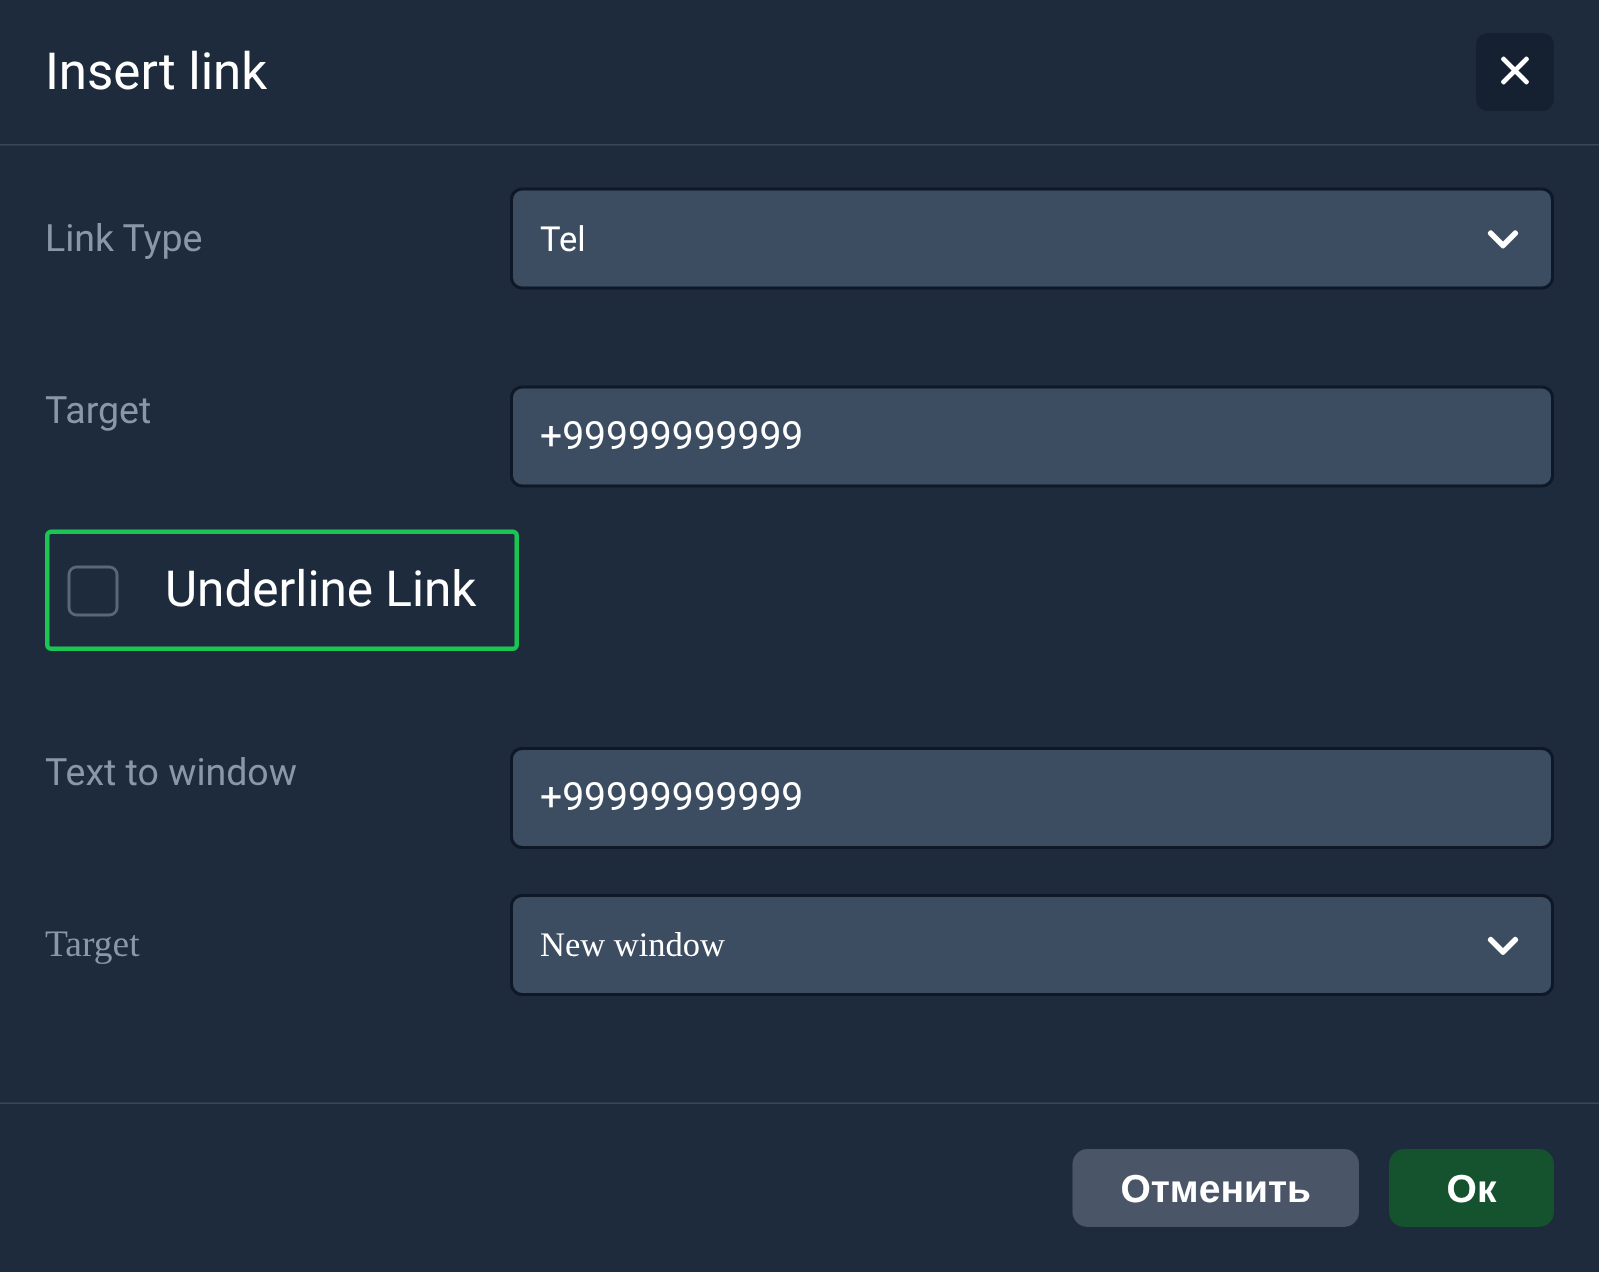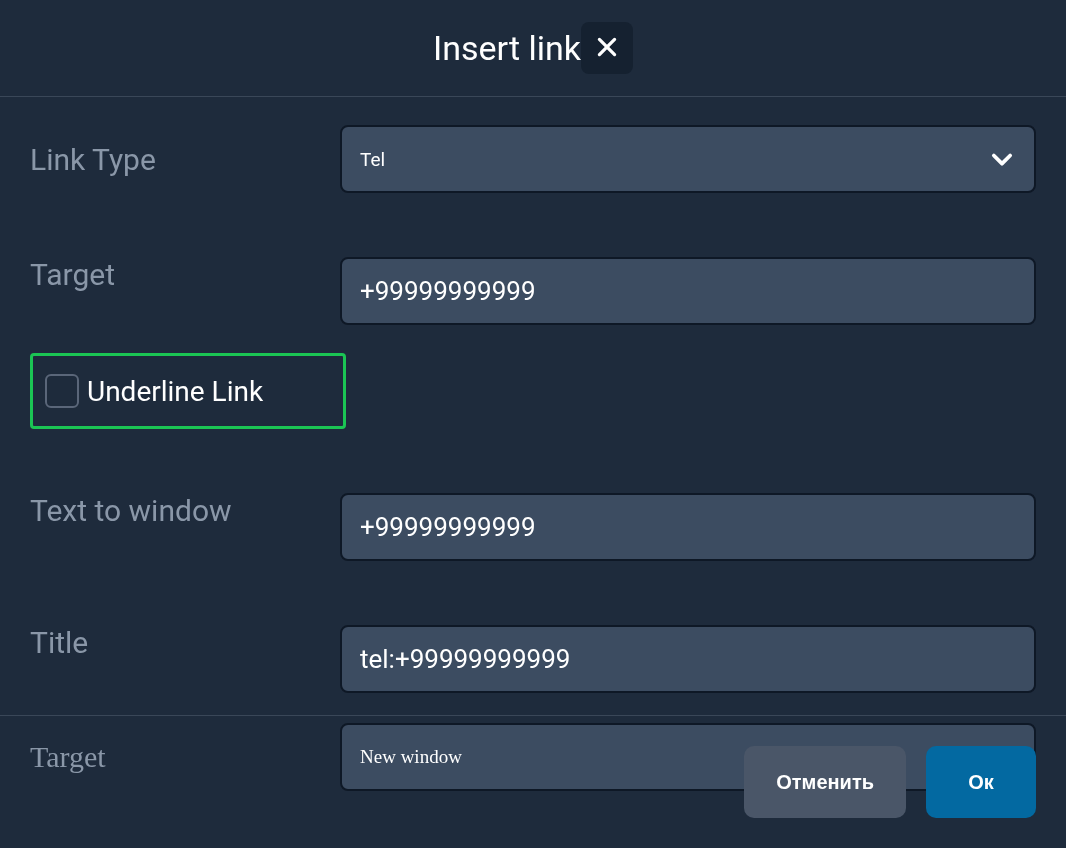--- a/index.html
+++ b/index.html
@@ -8,21 +8,21 @@
       height: 848px;
       background: #1e2b3c;
       font-family: -apple-system, BlinkMacSystemFont, "Segoe UI", Roboto, Helvetica, Arial, sans-serif;
       color: #e8eef5;
       overflow: hidden;
     }
 
     .modal-header {
       display: flex;
       align-items: center;
-      justify-content: center;
+      justify-content: space-between;
       padding: 22px 30px 22px 30px;
       border-bottom: 1px solid #3a4758;
     }
     .modal-title {
       font-size: 34px;
       font-weight: 400;
       color: #ffffff;
     }
     .close-btn {
       width: 52px;
@@ -41,21 +41,21 @@
 
     .form-row {
       display: flex;
       align-items: center;
       margin-bottom: 30px;
     }
     .form-label-col { width: 310px; flex: 0 0 310px; }
     .form-input-col { flex: 1; }
 
     .form-label {
-      font-size: 30px;
+      font-size: 25px;
       color: #8a97a8;
       font-weight: 400;
     }
 
     .select-wrap, .text-input {
       width: 100%;
       height: 68px;
       background: #3c4c61;
       border: 2px solid #0e1826;
       border-radius: 8px;
@@ -65,21 +65,21 @@
       display: flex;
       align-items: center;
       outline: none;
     }
 
     .select-wrap {
       position: relative;
       cursor: pointer;
       justify-content: space-between;
     }
-    .select-text { color: #ffffff; font-size: 19px; }
+    .select-text { color: #ffffff; font-size: 23px; }
     .chev { display: flex; align-items: center; }
     .chev svg { stroke: #ffffff; }
 
     .text-input { font-family: inherit; margin-top: 34px; }
     .text-input::placeholder { color: #b0b9c5; }
 
     .checkbox-row {
       border: 3px solid #1bc554;
       border-radius: 4px;
       padding: 18px 12px;
@@ -92,51 +92,51 @@
     .checkbox {
       width: 34px;
       height: 34px;
       border: 2px solid #5a6679;
       border-radius: 6px;
       background: transparent;
       cursor: pointer;
       flex: 0 0 auto;
     }
     .checkbox-label {
-      font-size: 28px;
+      font-size: 33px;
       color: #ffffff;
-      margin-left: 8px;
+      margin-left: 31px;
       font-weight: 400;
     }
 
     .modal-footer {
       border-top: 1px solid #3a4758;
       padding: 30px 30px;
       display: flex;
       justify-content: flex-end;
       gap: 20px;
       position: absolute;
       bottom: 0;
       left: 0;
       right: 0;
     }
     .btn {
-      height: 72px;
+      height: 52px;
       padding: 0 32px;
       border-radius: 10px;
-      font-size: 20px;
+      font-size: 26px;
       font-weight: 700;
       border: none;
       cursor: pointer;
       display: flex;
       align-items: center;
       justify-content: center;
     }
     .btn-secondary { background: #4a5668; color: #ffffff; }
-    .btn-primary   { background: #0369a1; color: #ffffff; min-width: 110px; }
+    .btn-primary   { background: #14532d; color: #ffffff; min-width: 110px; }
   </style>
 </head>
 <body>
 
 <div class="modal-header">
   <div class="modal-title">Insert link</div>
   <button class="close-btn">
     <span>
       <svg width="26" height="26" viewBox="0 0 24 24" fill="none" stroke-width="3" stroke-linecap="round">
         <line x1="5" y1="5" x2="19" y2="19"></line>
@@ -180,28 +180,20 @@
 
   <div class="form-row">
     <div class="form-label-col">
       <span class="form-label">Text to window</span>
     </div>
     <div class="form-input-col">
       <input class="text-input" type="text" value="+99999999999" style="">
     </div>
   </div>
 
-  <div class="form-row">
-    <div class="form-label-col">
-      <span class="form-label">Title</span>
-    </div>
-    <div class="form-input-col">
-      <input class="text-input" type="text" value="tel:+99999999999" style="">
-    </div>
-  </div>
 
   <div class="form-row" style="margin-bottom:10px;font-family:Liberation Serif, serif;">
     <div class="form-label-col">
       <span class="form-label">Target</span>
     </div>
     <div class="form-input-col">
       <div class="select-wrap">
         <span class="select-text">New window</span>
         <span class="chev">
           <svg width="28" height="28" viewBox="0 0 24 24" fill="none" stroke-width="3.2" stroke-linecap="round" stroke-linejoin="round">

